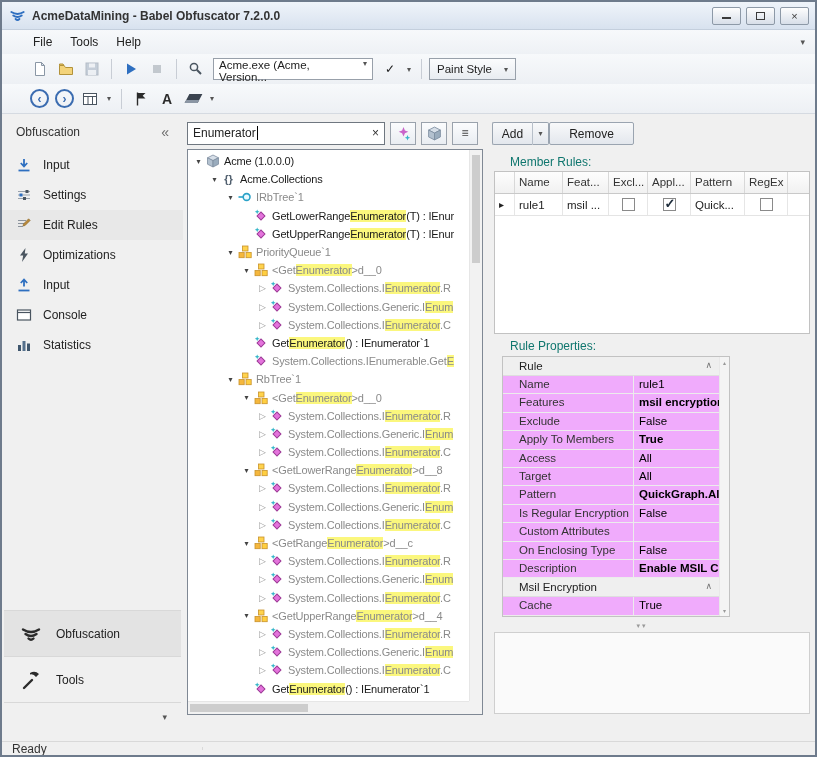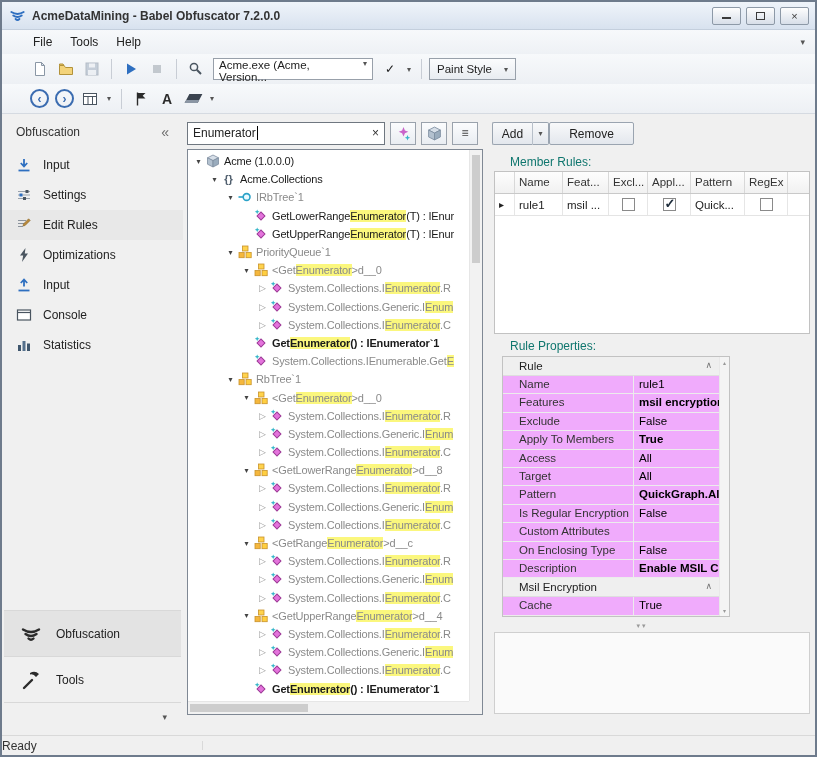--- a/index.html
+++ b/index.html
@@ -71,21 +71,21 @@
   
   .tree-panel{position:absolute;left:185px;top:147px;width:296px;height:566px;background:#fff;border:1px solid #7f8894}
   .tree-rows{position:absolute;left:0;top:2px;right:13px;bottom:13px;overflow:hidden}
   .tree-row{height:18.2px;display:flex;align-items:center;white-space:nowrap}
   .expander{width:13px;flex:0 0 13px;text-align:center;font-size:8px;color:#444}
   .expander.closed{color:#999;font-size:9px}
   .tree-icon{width:15px;flex:0 0 15px;height:15px;margin-right:4px;display:inline-flex;align-items:center;justify-content:center}
   .tree-label{font-size:11px;letter-spacing:-0.15px}
   .tree-label.gray{color:#8a8a8a}
   .tree-label.dark{color:#1a1a1a}
-  .tree-label.bold{font-weight:bold}
+  .tree-label.bold{font-weight:normal}
   .hl{background:var(--hl,#fbf77d)}
   .vscroll{position:absolute;right:0;top:0;bottom:13px;width:13px;background:#f2f2f2;border-left:1px solid #e6e6e6}
   .vthumb{position:absolute;left:2px;right:2px;top:5px;height:108px;background:#cdcdcd}
   .hscroll{position:absolute;left:0;right:13px;bottom:0;height:13px;background:#f2f2f2;border-top:1px solid #e6e6e6}
   .hthumb{position:absolute;top:2px;bottom:2px;left:2px;width:118px;background:#cdcdcd}
   .scroll-corner{position:absolute;right:0;bottom:0;width:13px;height:13px;background:#f2f2f2}
 
   
   .right-panel{position:absolute;left:488px;top:112px;width:322px;height:615px}
   .rp-buttons{position:absolute;left:2px;top:8px;display:flex;}
@@ -115,22 +115,22 @@
   .pg-row{display:flex;height:18.4px;border-bottom:1px solid #ececec;font-size:11.5px}
   .pg-key{width:131px;padding:2px 2px 0 16px;color:#333;border-right:1px solid #ececec;overflow:hidden;white-space:nowrap}
   .pg-val{flex:1;padding:2px 5px 0 5px;color:#000;overflow:hidden;white-space:nowrap}
   .pg-val.bold{font-weight:bold}
   .pg-scrollstrip{position:absolute;right:0;top:0;bottom:0;width:9px;background:#f4f4f4;display:flex;
                   flex-direction:column;justify-content:space-between;align-items:center;font-size:6px;color:#999;padding:2px 0}
   .pg-grip{position:absolute;left:12px;width:280px;top:508px;text-align:center;color:#999;font-size:7px;letter-spacing:2px}
   .desc-box{position:absolute;left:4px;top:518px;width:316px;height:82px;background:#fafafa;border:1px solid #cfcfcf}
 
   
-  .statusbar{position:absolute;left:0;bottom:0;right:0;height:20px;background:#f0f0f0;border-top:1px solid #d9d9d9;
-             display:flex;align-items:center;color:#333}
+  .statusbar{position:absolute;left:0;bottom:0;right:0;height:14px;background:#f0f0f0;border-top:1px solid #d9d9d9;
+             display:flex;align-items:center;padding-left:10px;color:#333}
   .status-sep{position:absolute;left:200px;top:5px;bottom:5px;width:1px;background:#d9d9d9}
 </style>
 </head>
 <body>
 
 <div class="window">
 
   <div class="titlebar">
     <span class="app-icon">
       <svg width="17" height="17" viewBox="0 0 22 22">

